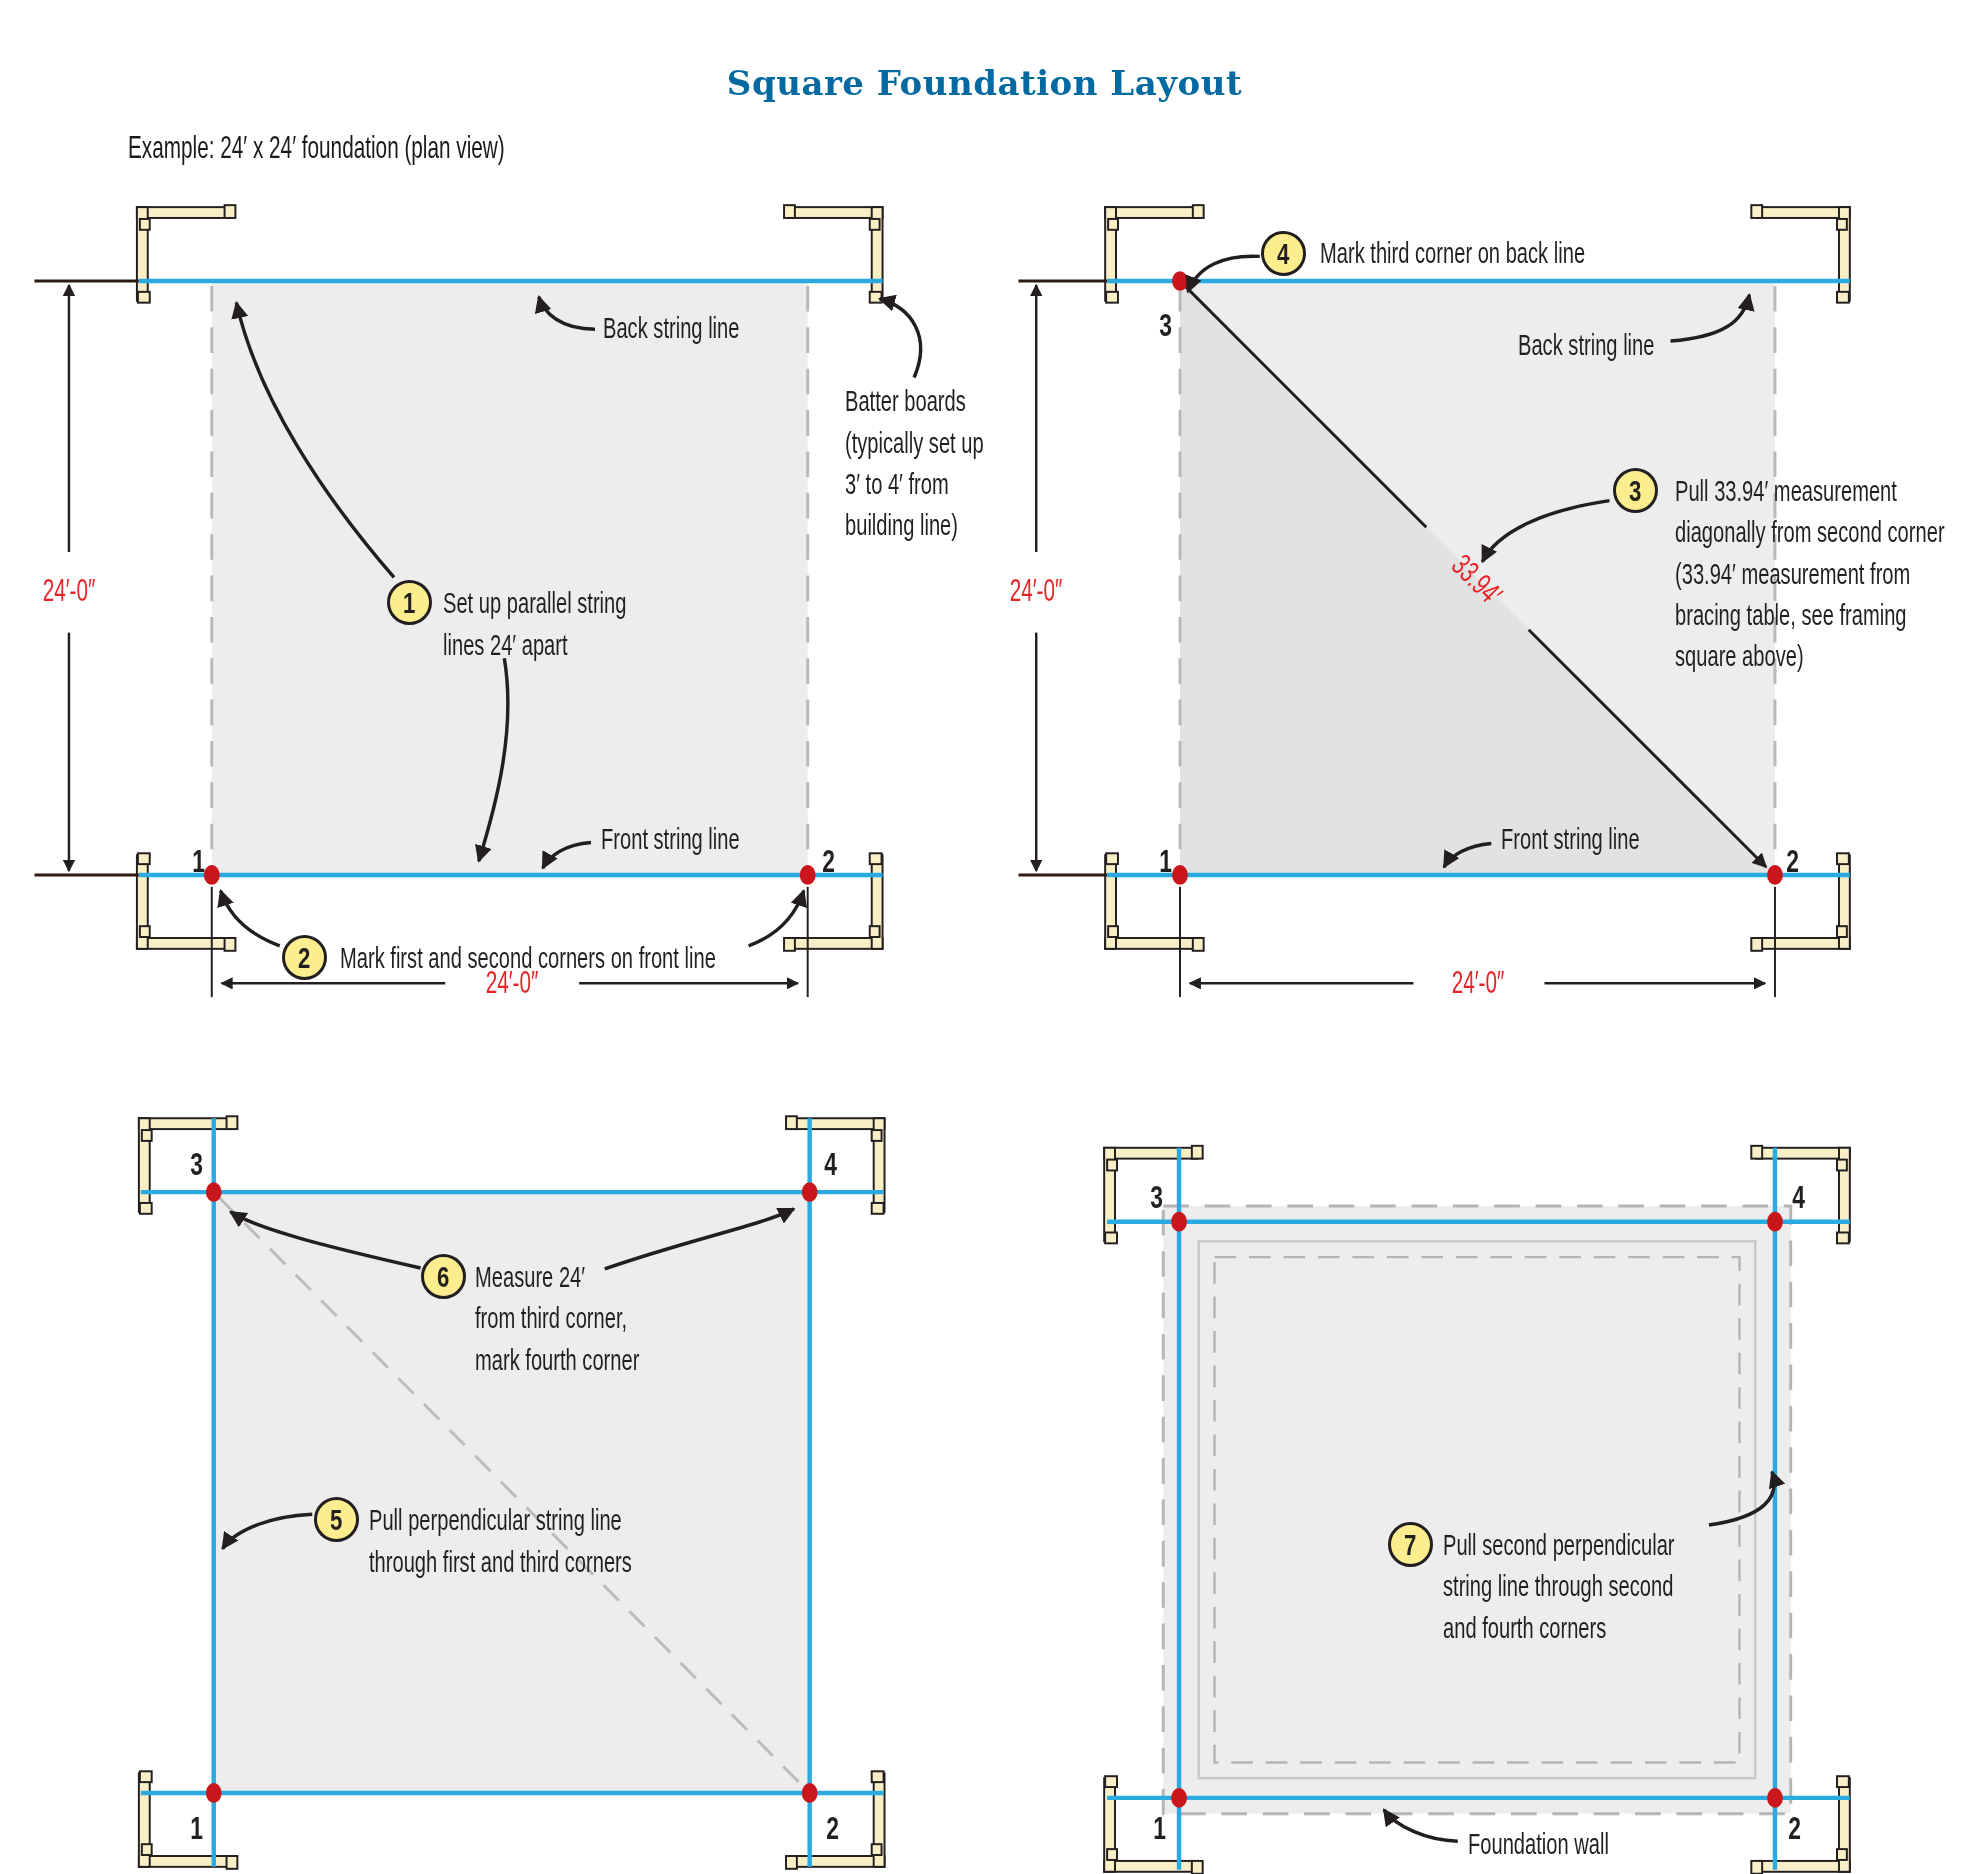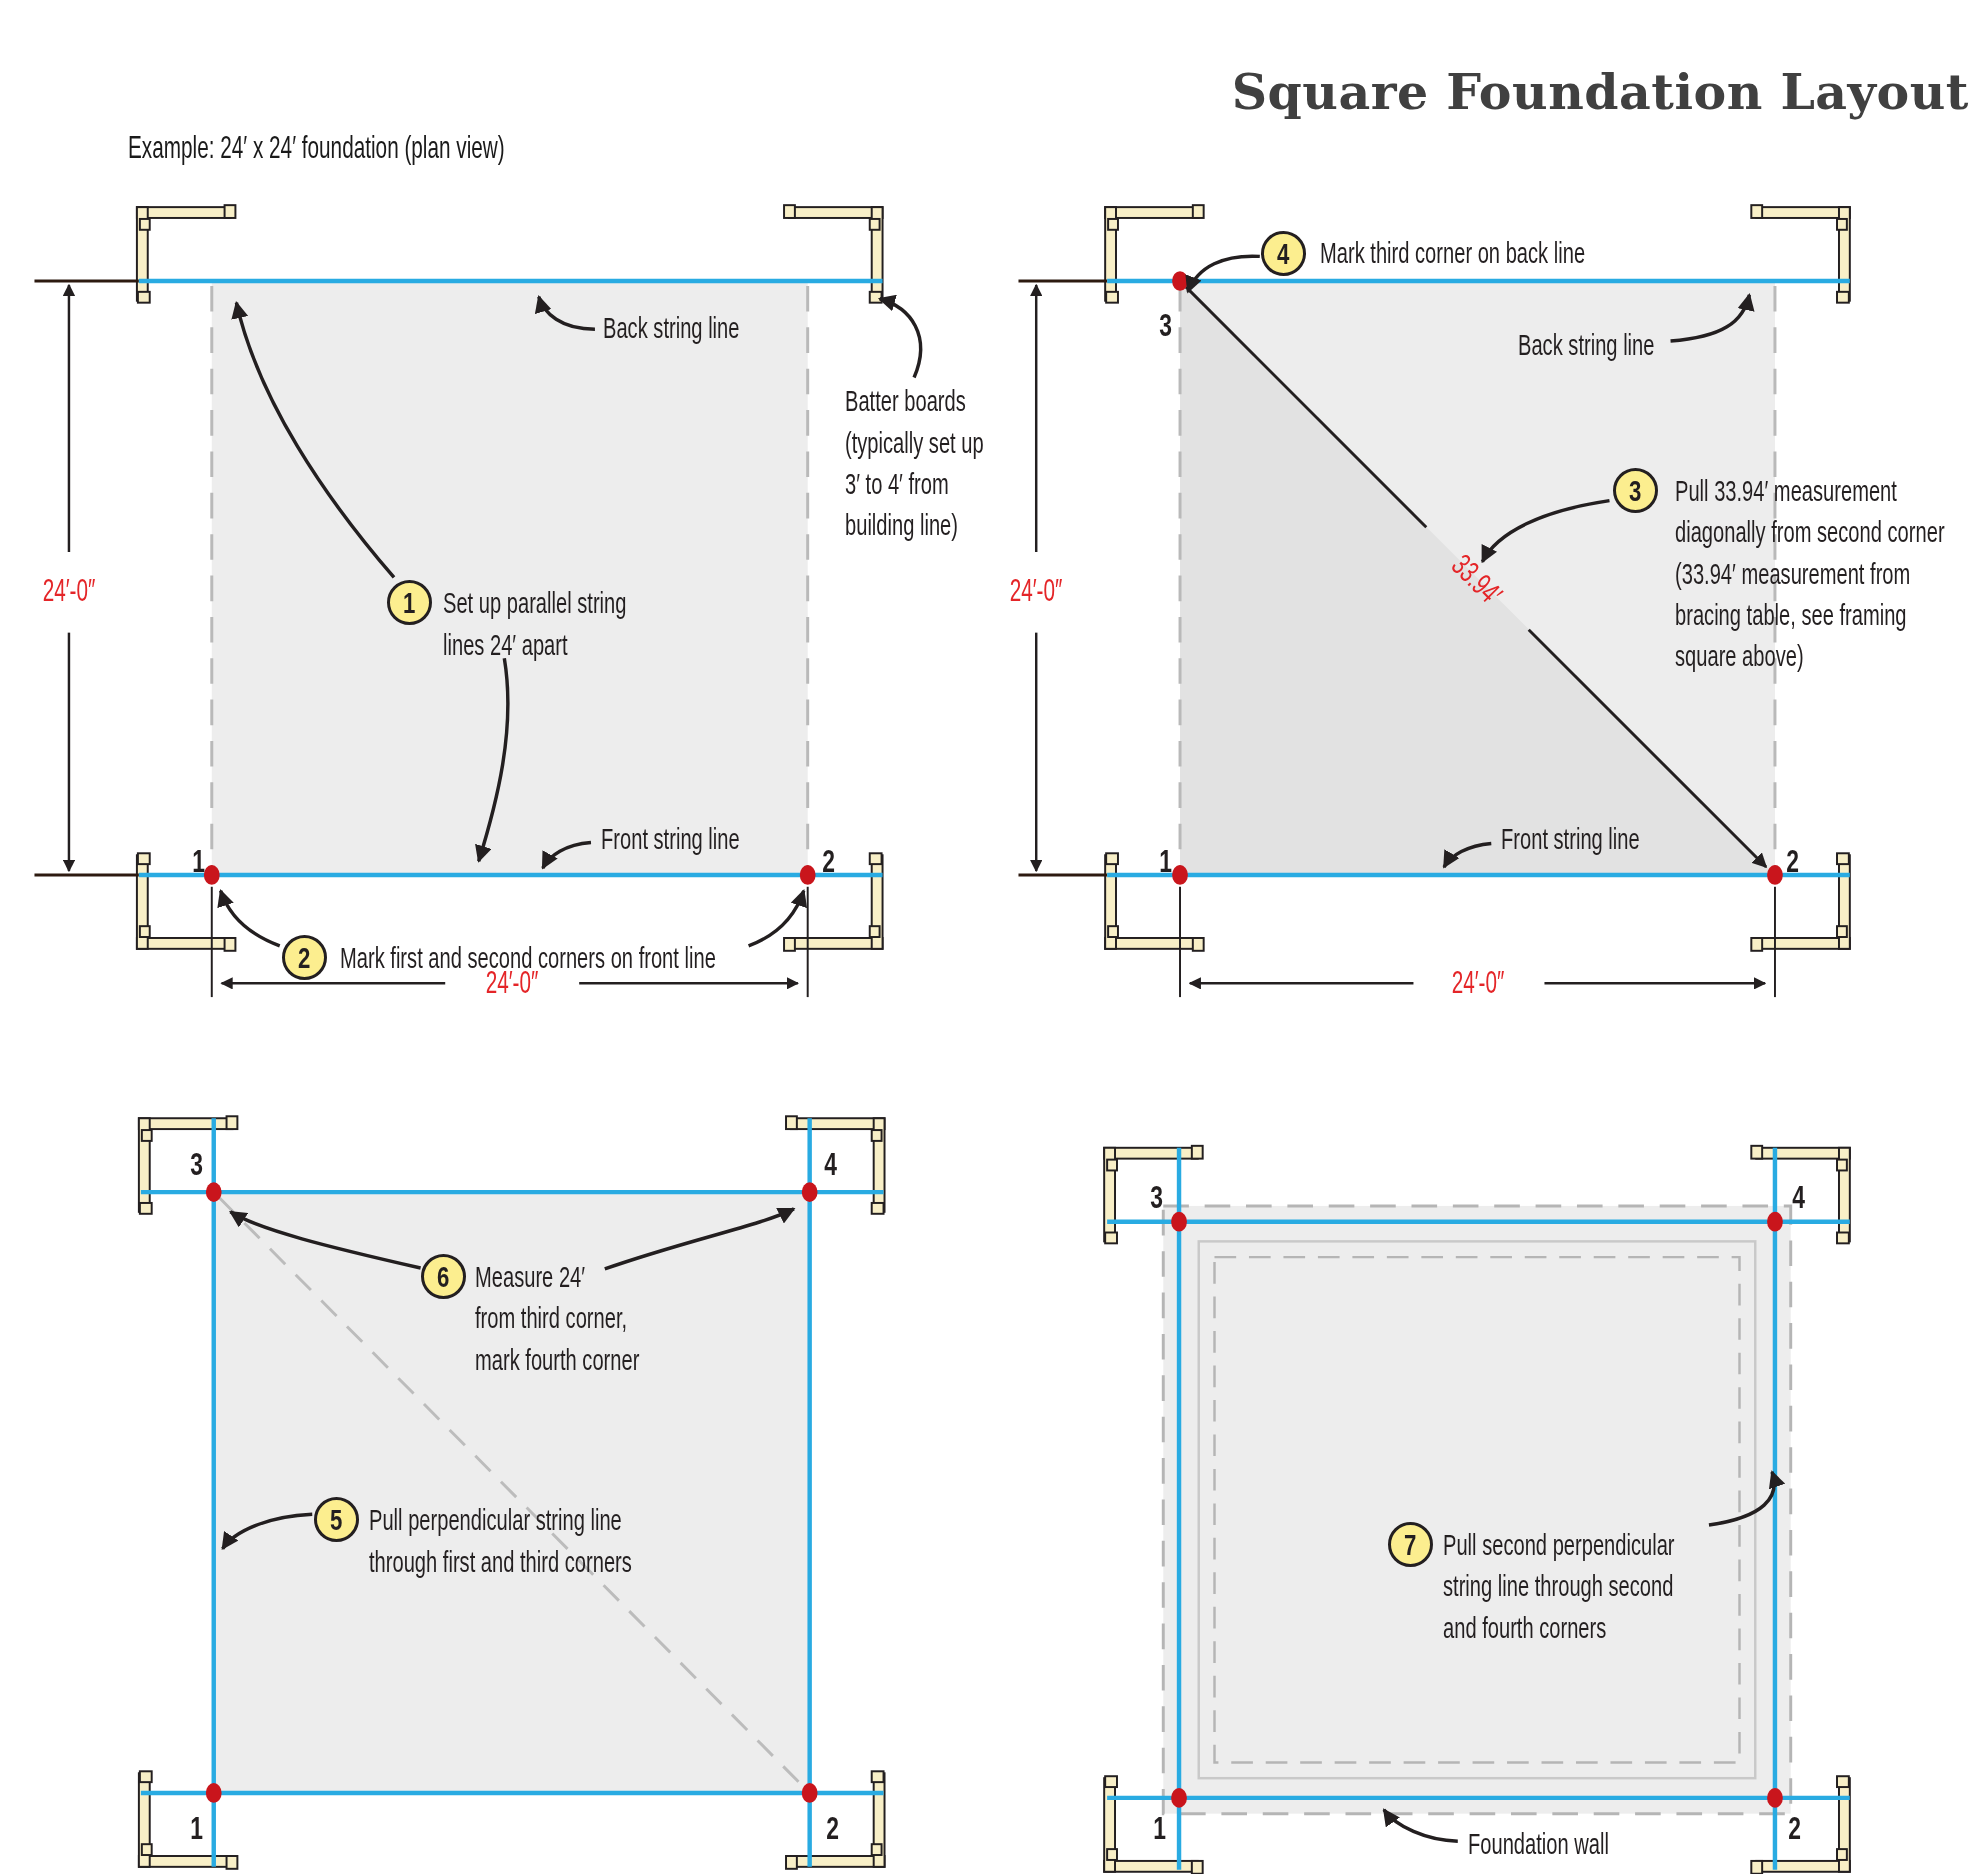--- a/index.html
+++ b/index.html
@@ -26,22 +26,22 @@
   .num{position:absolute;width:33px;height:41px;line-height:41px;text-align:center;
        font-weight:700;font-size:30.5px;transform:scaleX(0.75);transform-origin:50% 50%;color:#231f20;}
   .dim{position:absolute;width:118px;height:41px;line-height:41px;text-align:center;font-size:30.5px;
        color:#e42528;transform:scaleX(0.68);transform-origin:50% 50%;white-space:nowrap;}
   .diag{position:absolute;width:108px;height:41px;line-height:41px;text-align:center;font-size:30.5px;
         color:#e42528;transform:rotate(45deg) scaleX(0.68);transform-origin:50% 50%;white-space:nowrap;}
   .circ{position:absolute;width:45px;height:45px;border-radius:50%;background:#fcee8f;
         border:3px solid #231f20;box-sizing:border-box;display:flex;align-items:center;
         justify-content:center;}
   .circ span{font-weight:700;font-size:29.6px;transform:scaleX(0.75);}
-  .title{position:absolute;left:0;right:0;top:63px;text-align:right;
-         font-family:"DejaVu Serif",serif;font-weight:700;font-size:49px;letter-spacing:0.5px;color:#404040;}
+  .title{position:absolute;left:0;right:0;top:63px;text-align:center;
+         font-family:"DejaVu Serif",serif;font-weight:700;font-size:34px;letter-spacing:0.5px;color:#0369a1;}
   .subtitle{position:absolute;left:128px;top:127px;font-size:30.5px;line-height:41px;height:41px;
         white-space:nowrap;transform:scaleX(0.68);transform-origin:0 50%;color:#1a1a1a;}
 </style>
 </head>
 <body>
 
 <div class="stage">
 
   <svg class="draw" width="1969" height="1875" viewBox="0 0 1999 1903">
     <defs>

